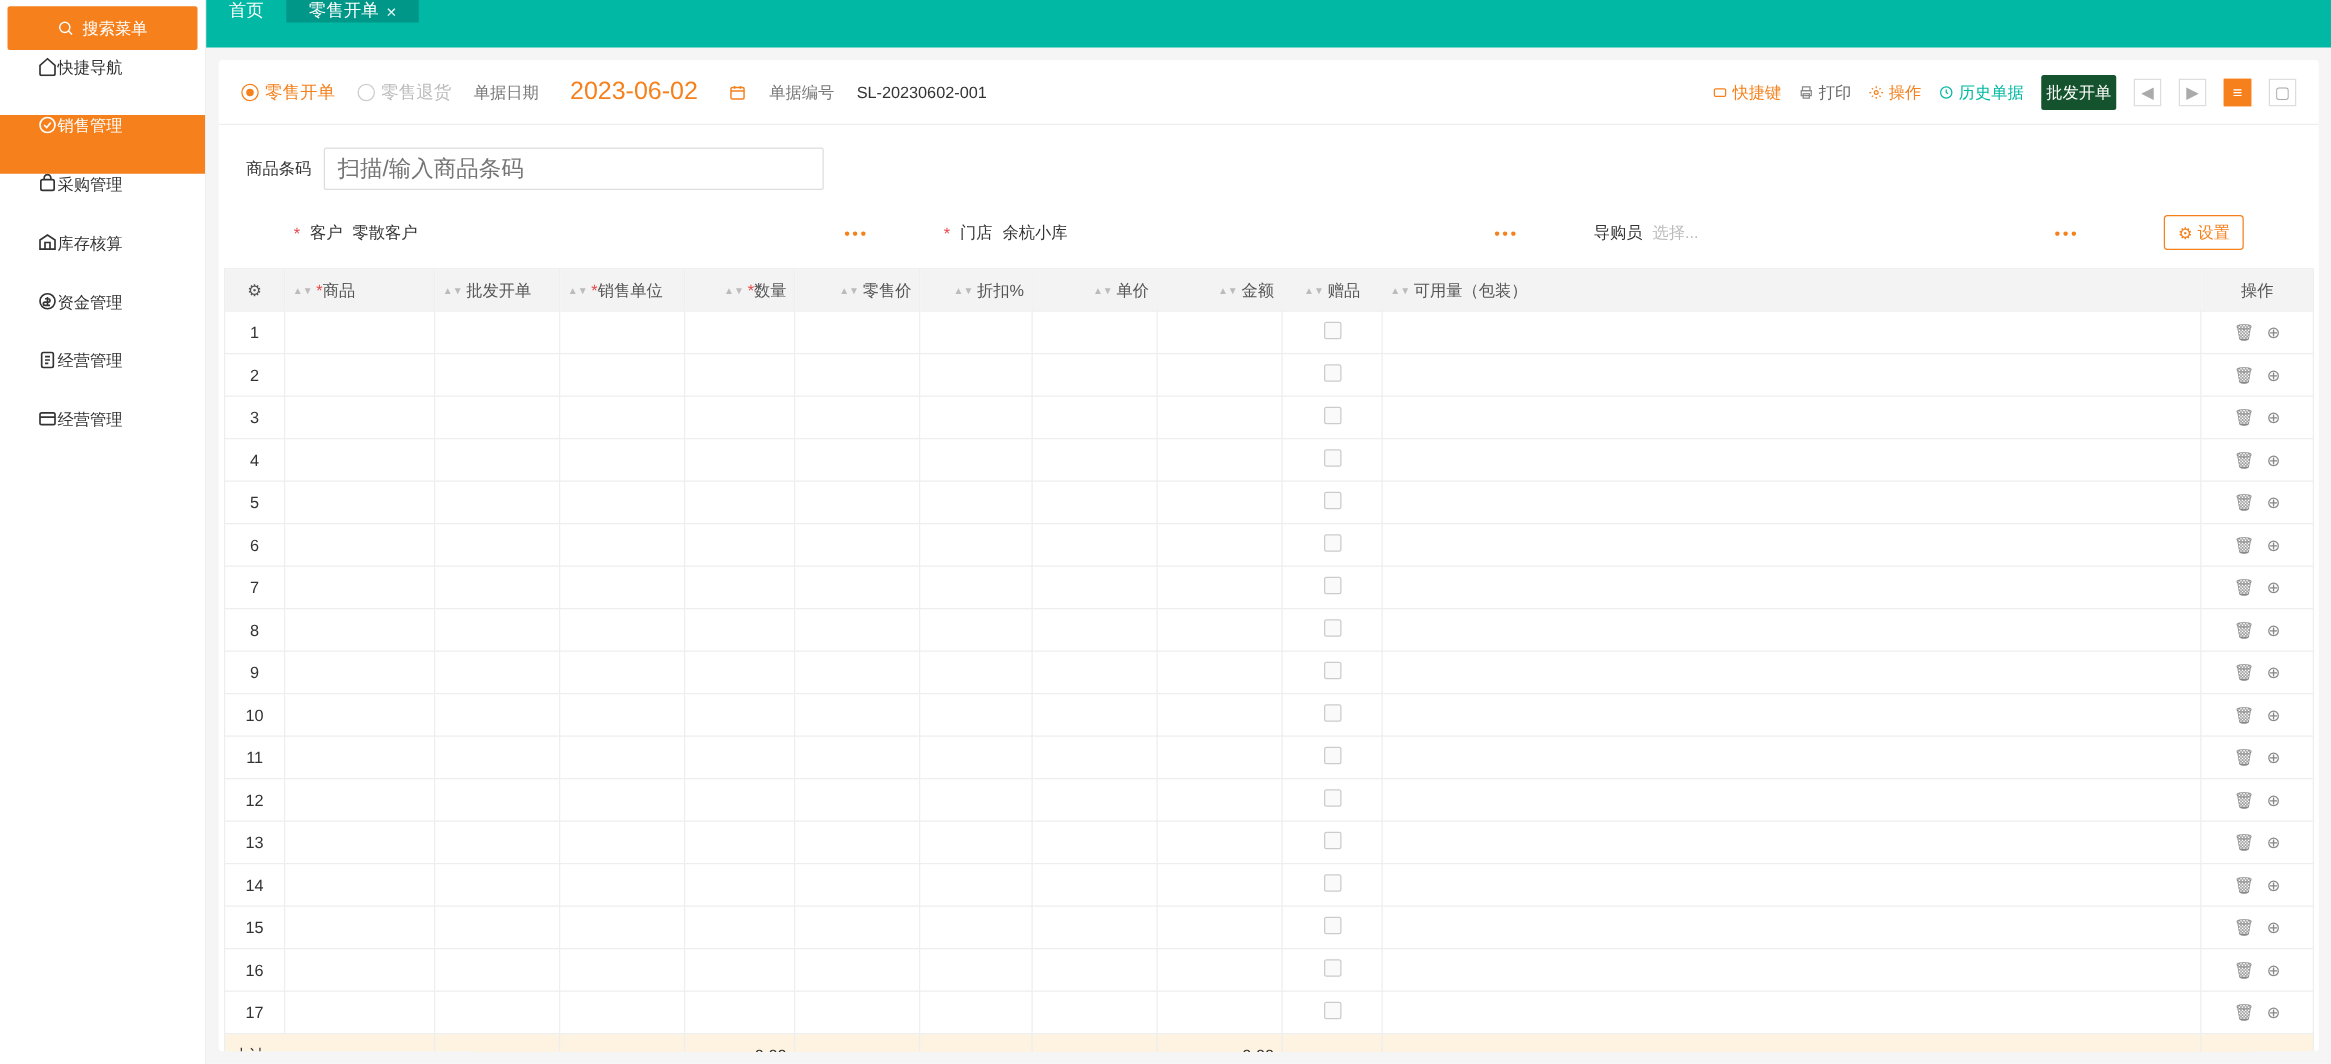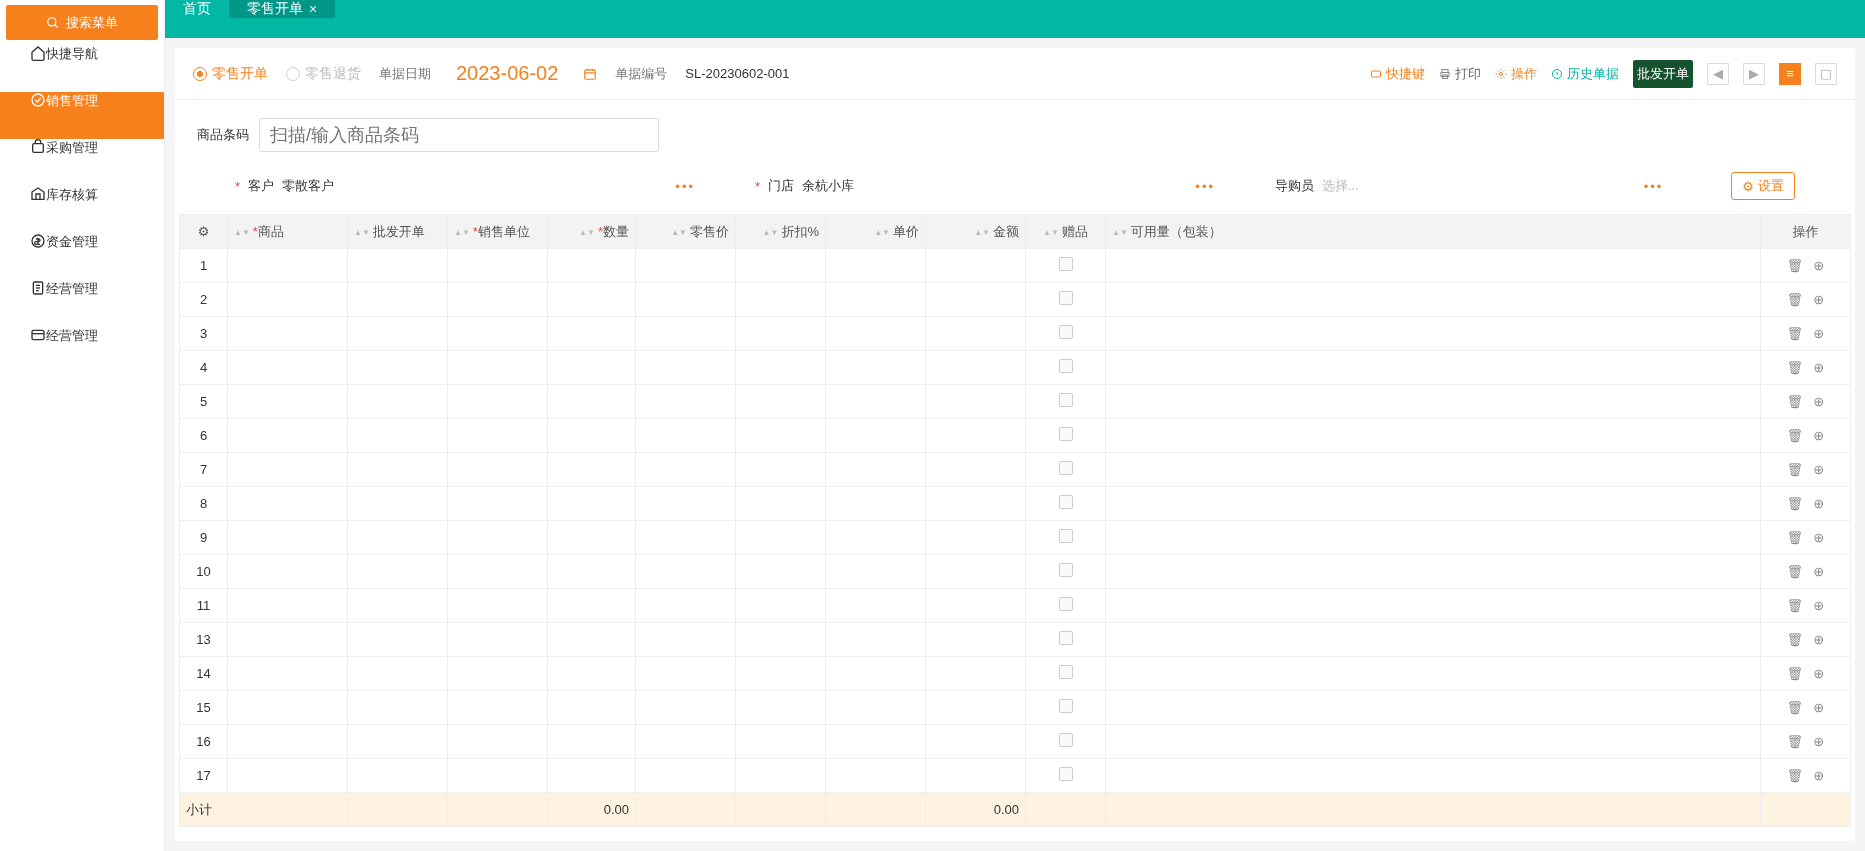--- a/index.html
+++ b/index.html
@@ -470,20 +470,39 @@
                 <td class="center"><span class="chk"></span></td>
                 <td></td>
                 <td class="center">
                   <div class="rowop">
                     <span>🗑</span>
                     <span>⊕</span>
                   </div>
                 </td>
               </tr>
               <tr>
+                <td class="center">12</td>
+                <td></td>
+                <td></td>
+                <td></td>
+                <td></td>
+                <td></td>
+                <td></td>
+                <td></td>
+                <td></td>
+                <td class="center"><span class="chk"></span></td>
+                <td></td>
+                <td class="center">
+                  <div class="rowop">
+                    <span>🗑</span>
+                    <span>⊕</span>
+                  </div>
+                </td>
+              </tr>
+              <tr>
                 <td class="center">13</td>
                 <td></td>
                 <td></td>
                 <td></td>
                 <td></td>
                 <td></td>
                 <td></td>
                 <td></td>
                 <td></td>
                 <td class="center"><span class="chk"></span></td>

